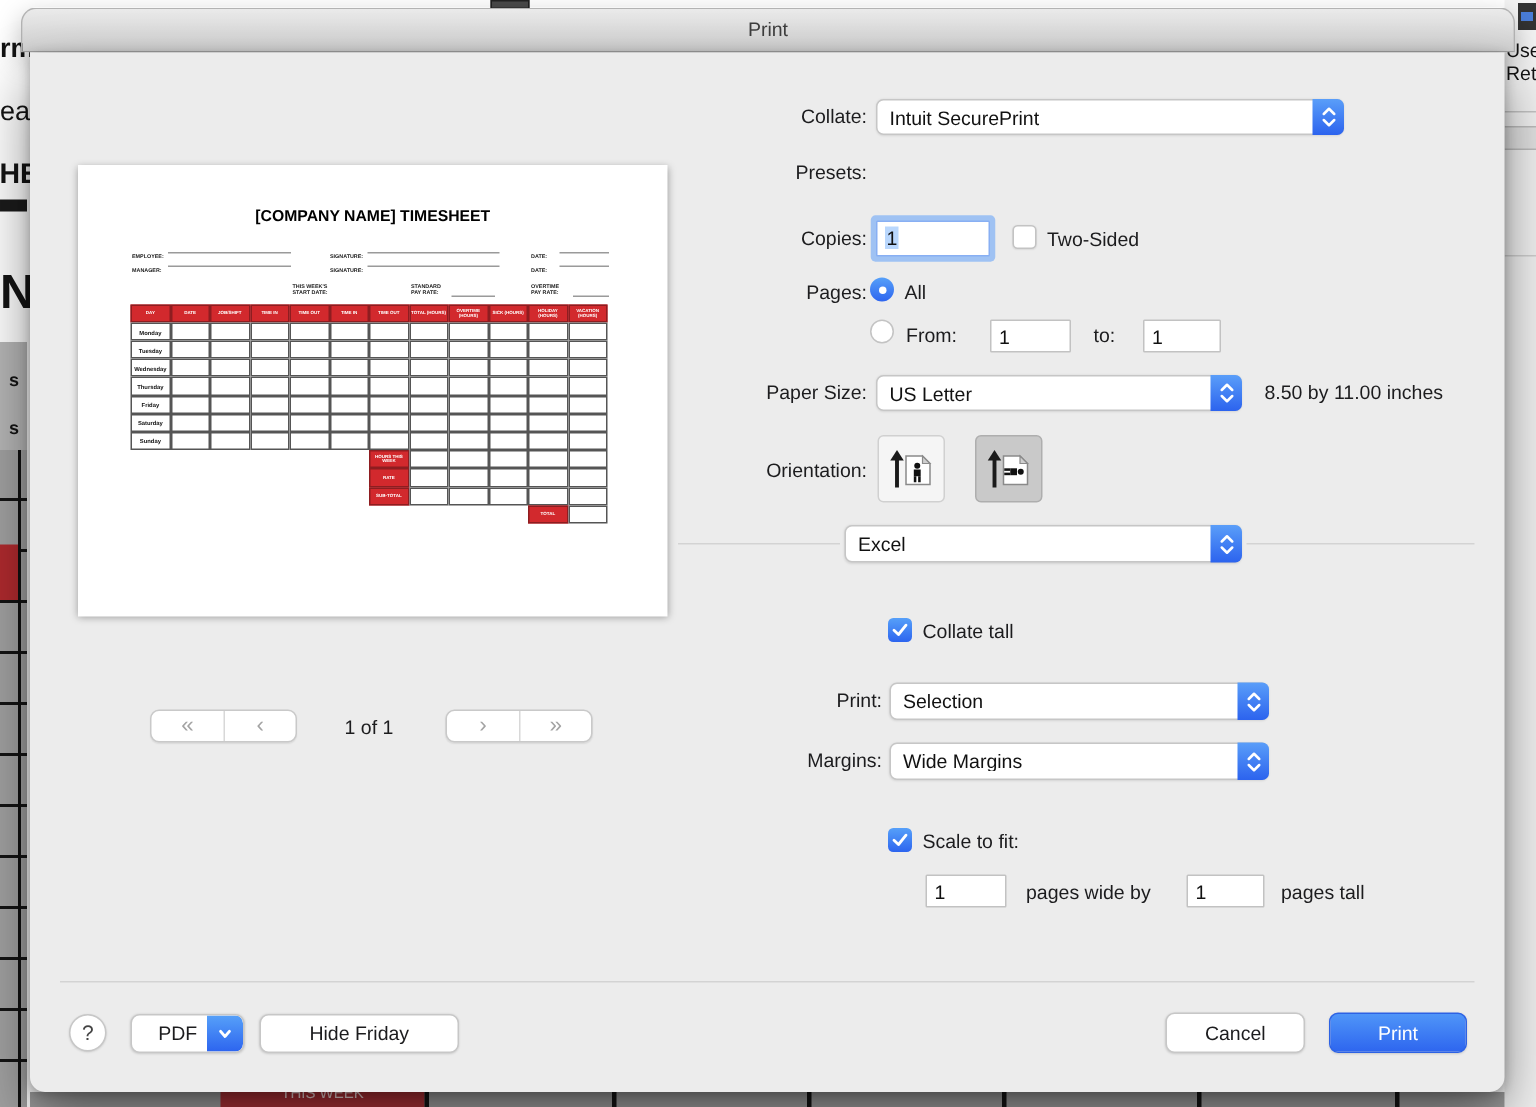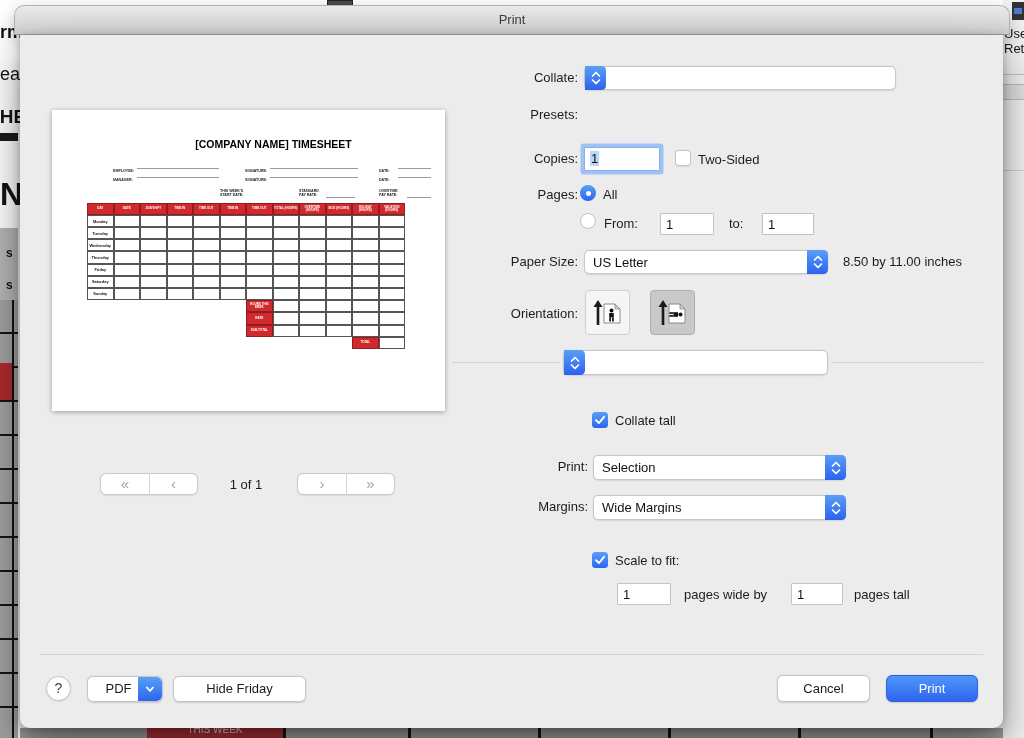--- a/index.html
+++ b/index.html
@@ -69,21 +69,21 @@
     border-radius:0 5px 5px 0; display:flex; align-items:center; justify-content:center; }
 
   
   .seg-group { display:flex; background:#fff; border:1px solid #c9c9c9; border-radius:6px;
     box-shadow:0 .5px 1px rgba(0,0,0,.08); overflow:hidden; }
   .seg { width:48px; text-align:center; line-height:20px; font-size:15px; color:#a3a3a3; }
   .seg + .seg { border-left:1px solid #d8d8d8; }
 
   
   #preview-page { background:#fff; box-shadow:0 1px 5px rgba(0,0,0,.35); overflow:hidden; }
-  .ts { position:absolute; color:#222;margin-left:25px; }
+  .ts { position:absolute; color:#222; }
   .ts-title { width:100%; text-align:center; font-weight:bold; font-size:10.5px; color:#000; }
   .ts-lab { font-size:3.6px; font-weight:bold; line-height:1.2; white-space:pre; }
   .ts-line { border-bottom:0.7px solid #9a9a9a; height:1px; }
   .cell { position:absolute; border:0.5px solid #555; overflow:hidden; background:#fff; }
   .cell.red { background:#d2292d; border-color:#8e1d20; color:#fff; font-weight:bold;
     font-size:3px; line-height:1.15; display:flex; align-items:center; justify-content:center; text-align:center; }
   .cell.day { font-size:3.9px; font-weight:bold; display:flex; align-items:center; justify-content:center; color:#111; }
 </style>
 </head>
 <body>
@@ -282,20 +282,21 @@
     <div class="seg">‹</div>
   </div>
   <div class="abs txt" style="left:196px;top:442px;width:60px;text-align:center;">1 of 1</div>
   <div class="abs seg-group" style="left:277px;top:438px;height:22px;">
     <div class="seg">›</div>
     <div class="seg">»</div>
   </div>
 
   <div class="abs lbl" style="left:408px;top:35px;">Collate:</div>
   <div class="abs popup" style="left:564px;top:31px;width:312px;height:24px;">
+    <span class="val">Intuit SecurePrint</span>
     <span class="stepper">
       <svg width="12" height="16" viewBox="0 0 12 16">
           <polyline points="2.5,6 6,2.5 9.5,6" fill="none" stroke="#fff" stroke-width="1.7" stroke-linecap="round" stroke-linejoin="round"></polyline>
           <polyline points="2.5,10 6,13.5 9.5,10" fill="none" stroke="#fff" stroke-width="1.7" stroke-linecap="round" stroke-linejoin="round"></polyline>
         </svg>
     </span>
   </div>
 
   <div class="abs lbl" style="left:408px;top:72px;">Presets:</div>
 
@@ -353,20 +354,21 @@
         <circle cx="19.5" cy="13.5" r="2"></circle>
         <rect x="17.2" y="16" width="4.6" height="4.5"></rect>
         <rect x="17.2" y="20.5" width="1.7" height="4"></rect>
         <rect x="20.1" y="20.5" width="1.7" height="4"></rect>
       </g>
     </svg>
   </div>
 
   <div class="abs divider" style="left:432px;top:327px;width:108px;"></div>
   <div class="abs popup" style="left:543px;top:315px;width:265px;height:25px;">
+    <span class="val">Excel</span>
     <span class="stepper">
       <svg width="12" height="16" viewBox="0 0 12 16">
           <polyline points="2.5,6 6,2.5 9.5,6" fill="none" stroke="#fff" stroke-width="1.7" stroke-linecap="round" stroke-linejoin="round"></polyline>
           <polyline points="2.5,10 6,13.5 9.5,10" fill="none" stroke="#fff" stroke-width="1.7" stroke-linecap="round" stroke-linejoin="round"></polyline>
         </svg>
     </span>
   </div>
   <div class="abs divider" style="left:811px;top:327px;width:152px;"></div>
 
   <div class="abs checkbox on" style="left:572px;top:377px;">

